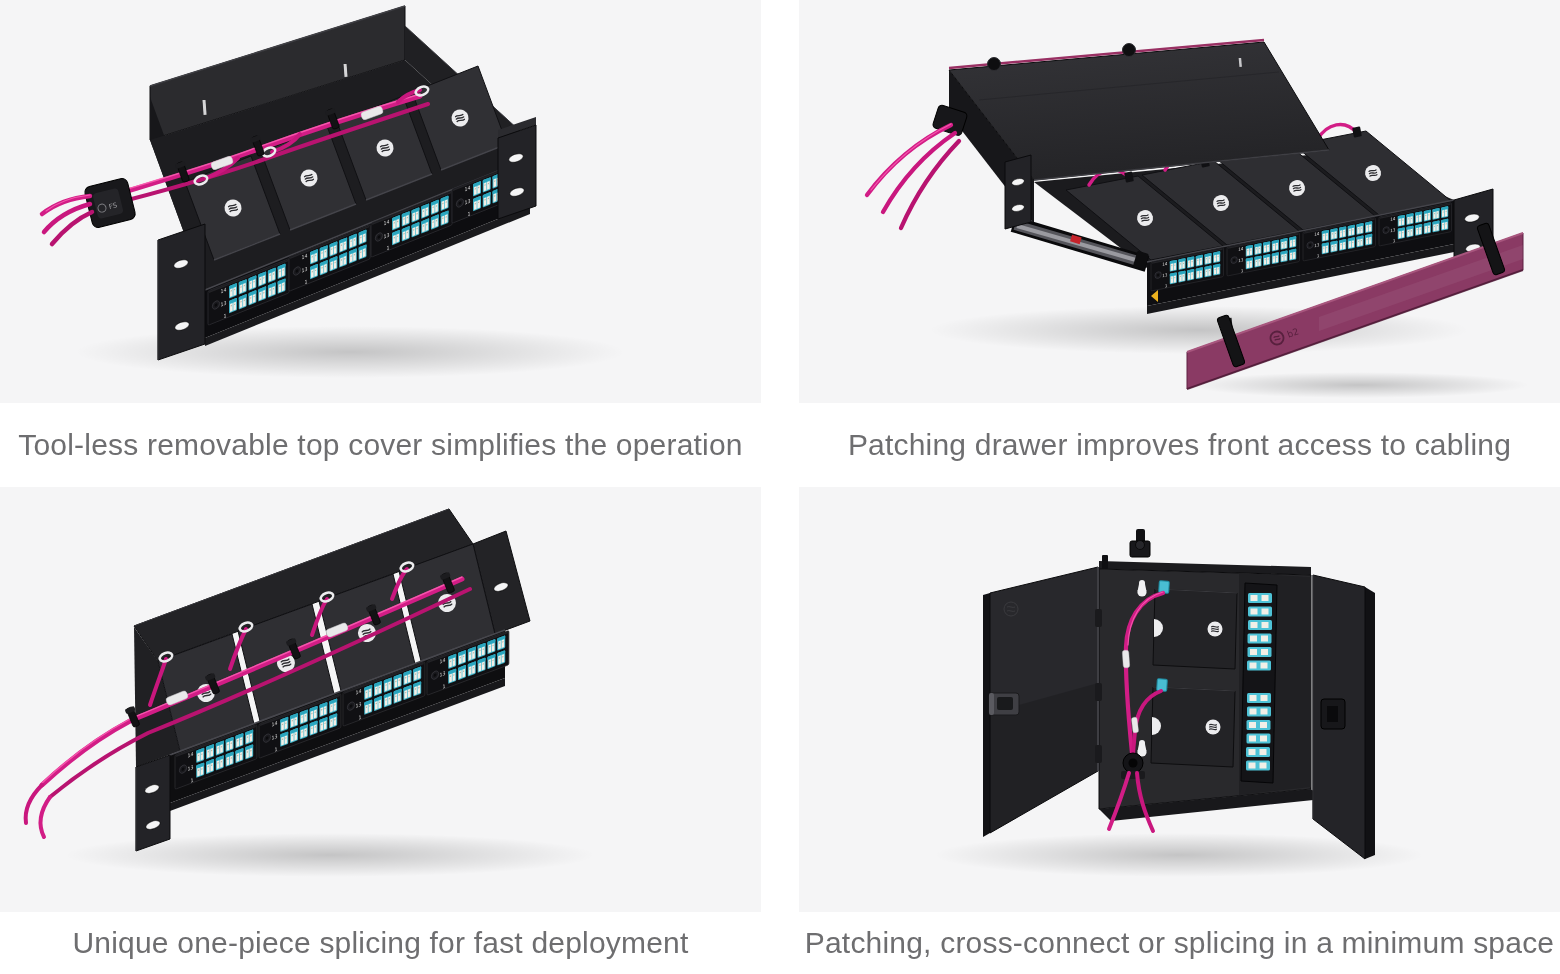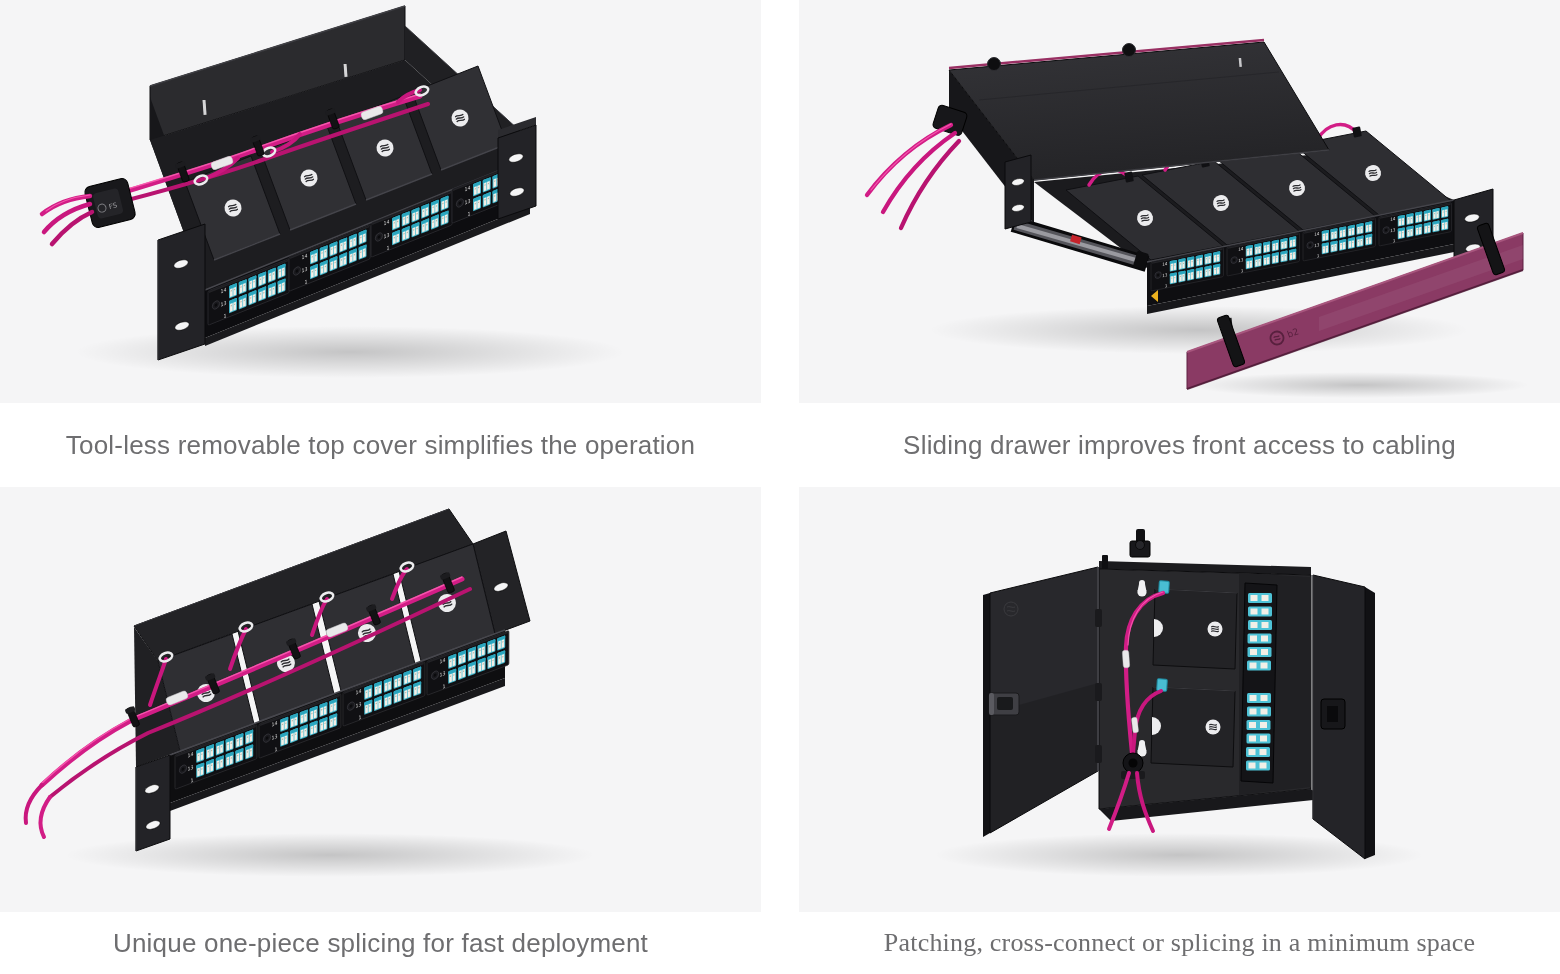--- a/index.html
+++ b/index.html
@@ -3,25 +3,25 @@
 <meta charset="utf-8">
 <style>
   html,body{margin:0;padding:0;background:#ffffff;}
   body{width:1560px;height:974px;overflow:hidden;position:relative;
        font-family:"Liberation Sans","DejaVu Sans",sans-serif;}
   .grid{position:absolute;inset:0;}
   figure{margin:0;padding:0;position:absolute;}
   .img-box{background:#f5f5f6;width:100%;overflow:hidden;}
   .img-box svg{display:block;width:100%;height:100%;}
   figcaption{background:#ffffff;width:100%;display:flex;align-items:center;justify-content:center;}
-  .cap-text{font-size:26px;font-weight:300;color:#6e6e70;letter-spacing:.2px;white-space:nowrap;}
+  .cap-text{font-size:30px;font-weight:300;color:#6e6e70;letter-spacing:.2px;white-space:nowrap;}
   .t1{left:0;top:0;width:761px;}    .t1 .img-box{height:403px;} .t1 figcaption{height:84px;}
   .t2{left:799px;top:0;width:761px;}.t2 .img-box{height:403px;} .t2 figcaption{height:84px;}
   .t3{left:0;top:487px;width:761px;}    .t3 .img-box{height:425px;} .t3 figcaption{height:62px;}
-  .t4{left:799px;top:487px;width:761px;font-family:Liberation Serif, serif;}.t4 .img-box{height:425px;} .t4 figcaption{height:62px;}
+  .t4{left:799px;top:487px;width:761px;}.t4 .img-box{height:425px;} .t4 figcaption{height:62px;}
   text{font-family:"DejaVu Sans",sans-serif;}
 </style>
 </head>
 <body>
 
 <svg width="0" height="0" style="position:absolute" aria-hidden="true">
   <defs>
     <radialGradient id="shGrad">
       <stop offset="0%" stop-color="rgba(0,0,0,0.20)"></stop>
       <stop offset="65%" stop-color="rgba(0,0,0,0.07)"></stop>
@@ -304,21 +304,21 @@
           <g transform="translate(432,341) rotate(-19.5)">
             <rect x="-6" y="-26" width="12" height="52" rx="3" fill="#141416" stroke="#000"></rect>
           </g>
           <g transform="translate(692,249) rotate(-19.5)">
             <rect x="-6" y="-26" width="12" height="52" rx="3" fill="#141416" stroke="#000"></rect>
           </g>
         </g>
       </svg>
     </div>
     <figcaption>
-      <span class="cap-text">Sliding drawer improves front access to cabling</span>
+      <span class="cap-text">Patching drawer improves front access to cabling</span>
     </figcaption>
   </figure>
 
   <figure class="t3">
     <div class="img-box">
       <svg viewBox="0 0 761 425">
         <ellipse cx="330" cy="368" rx="265" ry="22" fill="url(#shGrad)"></ellipse>
         <g>
           <polygon points="158,174 473,57 449,22 134,139" fill="#232326" stroke="#0e0e10"></polygon>
           <line x1="134" y1="139" x2="449" y2="22" stroke="#38383d"></line>

